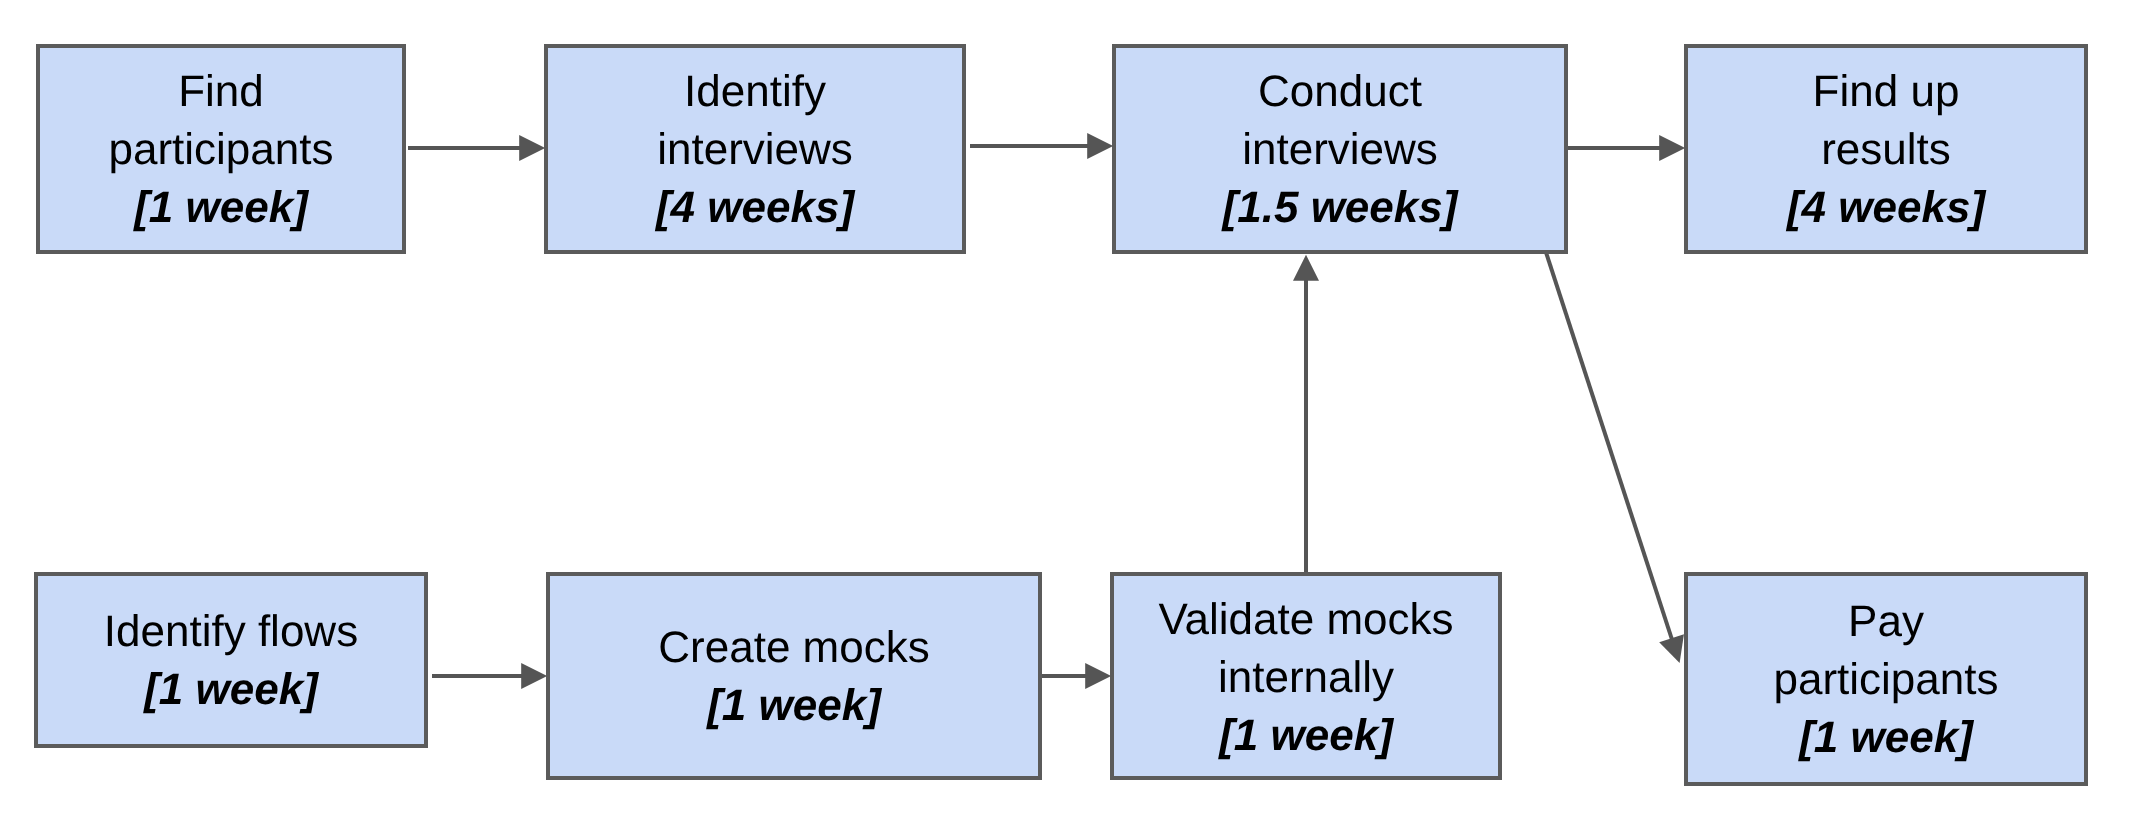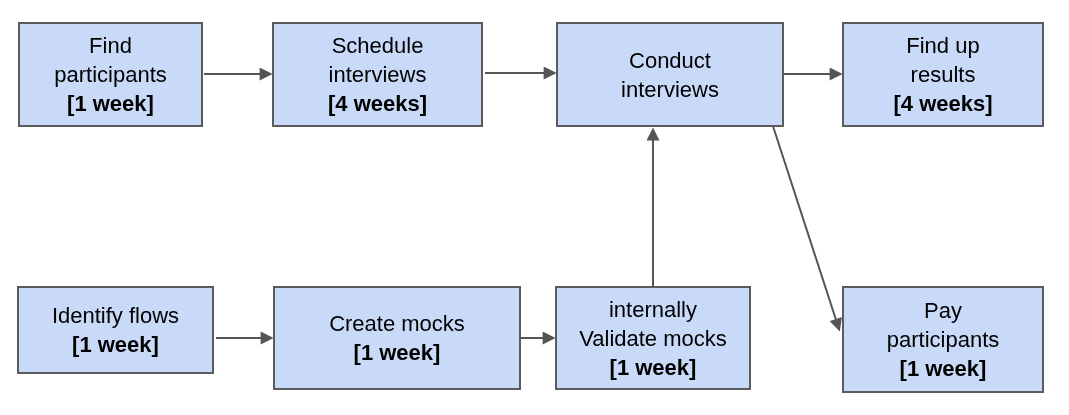--- a/index.html
+++ b/index.html
@@ -24,21 +24,21 @@
     position:absolute;
     box-sizing:border-box;
     background:var(--node-fill);
     border:2px solid var(--node-border);
     display:flex;align-items:center;justify-content:center;
     text-align:center;
     color:var(--text);
     font-size:22px;line-height:29px;
   }
   .ln{display:block;white-space:nowrap;}
-  .duration{font-weight:700;}
+  .duration{font-weight:700;font-style:italic;}
 </style>
 </head>
 <body>
 
 <div id="canvas">
 
   <svg class="edges" width="1069" height="415" viewBox="0 0 1069 415" aria-hidden="true">
     <defs>
       <marker id="ah" viewBox="0 0 10 10" refX="8" refY="5" markerWidth="7" markerHeight="6.5" orient="auto">
         <path d="M0,0 L10,5 L0,10 Z"></path>
@@ -56,30 +56,31 @@
   <div class="node" style="left:18px;top:22px;width:185px;height:105px">
     <div>
       <span class="ln">Find</span>
       <span class="ln">participants</span>
       <span class="ln duration">[1 week]</span>
     </div>
   </div>
 
   <div class="node" style="left:272px;top:22px;width:211px;height:105px">
     <div>
-      <span class="ln">Schedule</span>
+      <span class="ln">Identify</span>
       <span class="ln">interviews</span>
       <span class="ln duration">[4 weeks]</span>
     </div>
   </div>
 
   <div class="node" style="left:556px;top:22px;width:228px;height:105px">
     <div>
       <span class="ln">Conduct</span>
       <span class="ln">interviews</span>
+      <span class="ln duration">[1.5 weeks]</span>
     </div>
   </div>
 
   <div class="node" style="left:842px;top:22px;width:202px;height:105px">
     <div>
       <span class="ln">Find up</span>
       <span class="ln">results</span>
       <span class="ln duration">[4 weeks]</span>
     </div>
   </div>
@@ -93,22 +94,22 @@
 
   <div class="node" style="left:273px;top:286px;width:248px;height:104px">
     <div>
       <span class="ln">Create mocks</span>
       <span class="ln duration">[1 week]</span>
     </div>
   </div>
 
   <div class="node" style="left:555px;top:286px;width:196px;height:104px">
     <div>
+      <span class="ln">Validate mocks</span>
       <span class="ln">internally</span>
-      <span class="ln">Validate mocks</span>
       <span class="ln duration">[1 week]</span>
     </div>
   </div>
 
   <div class="node" style="left:842px;top:286px;width:202px;height:107px">
     <div>
       <span class="ln">Pay</span>
       <span class="ln">participants</span>
       <span class="ln duration">[1 week]</span>
     </div>

